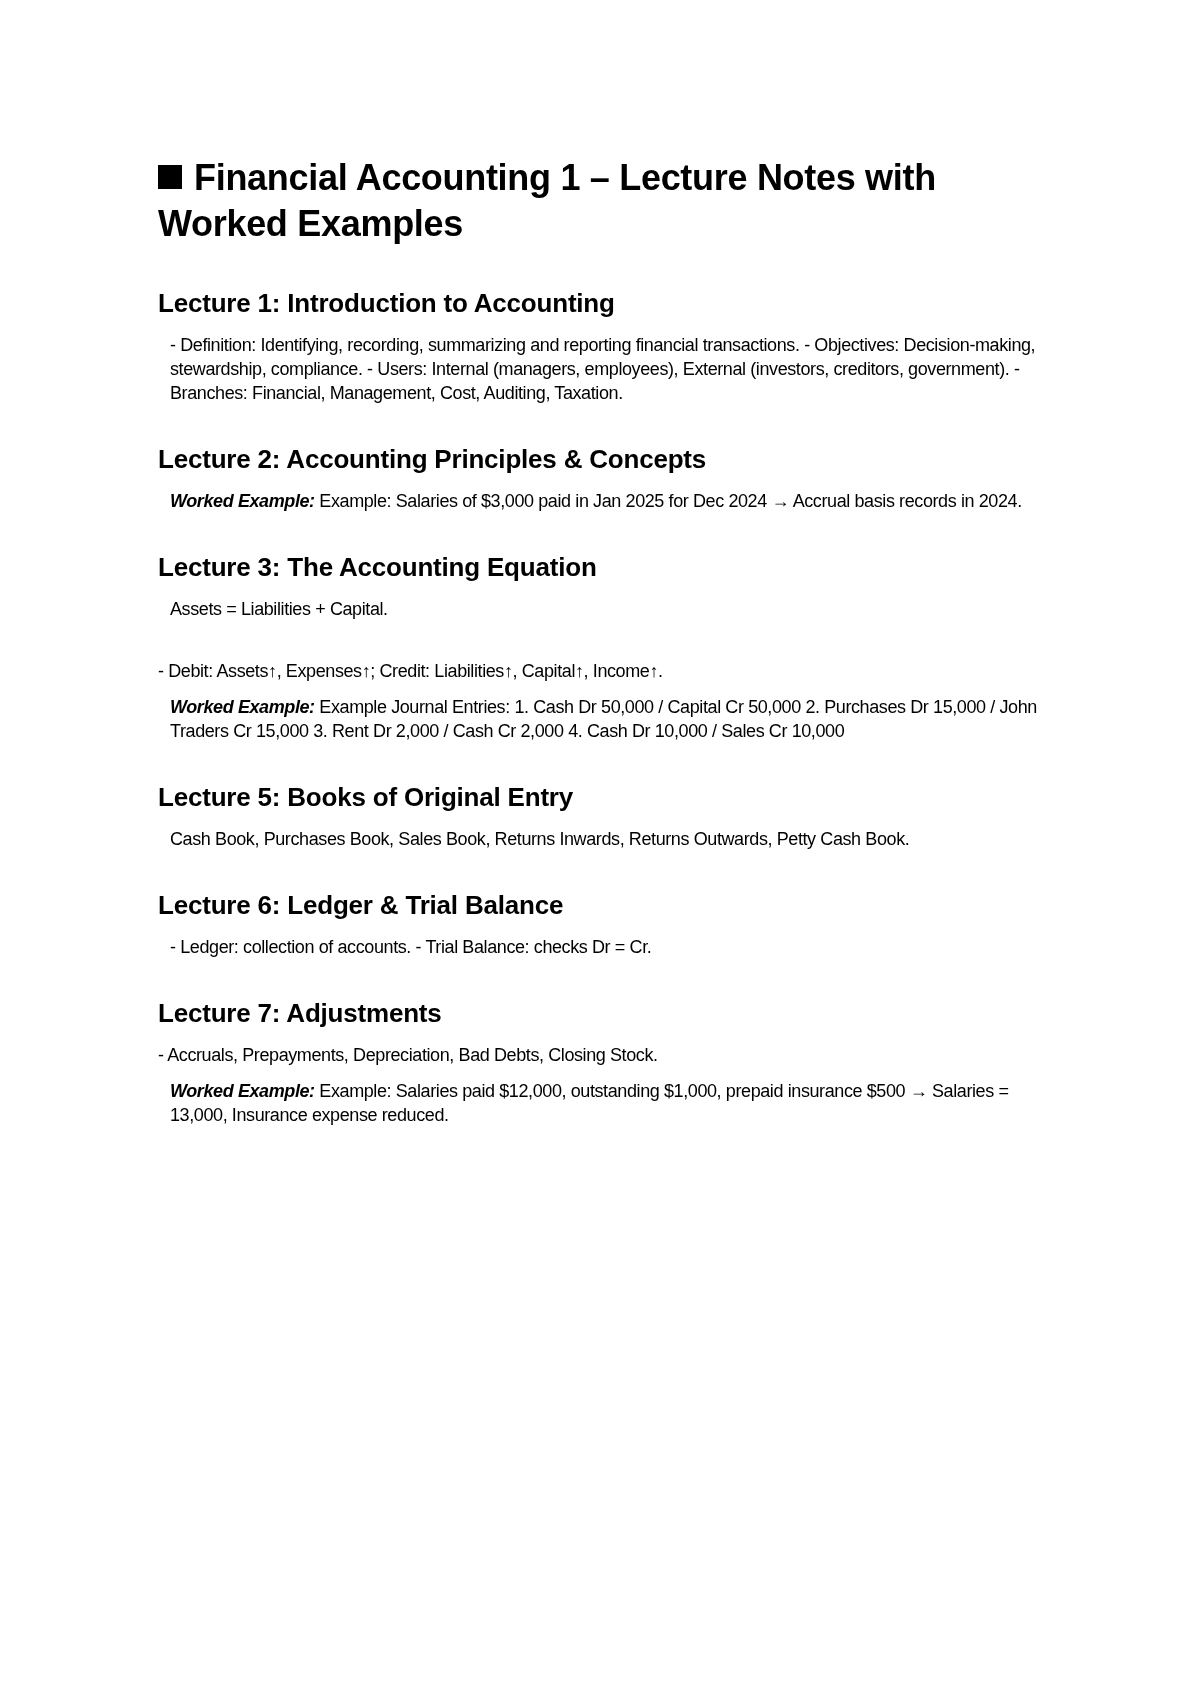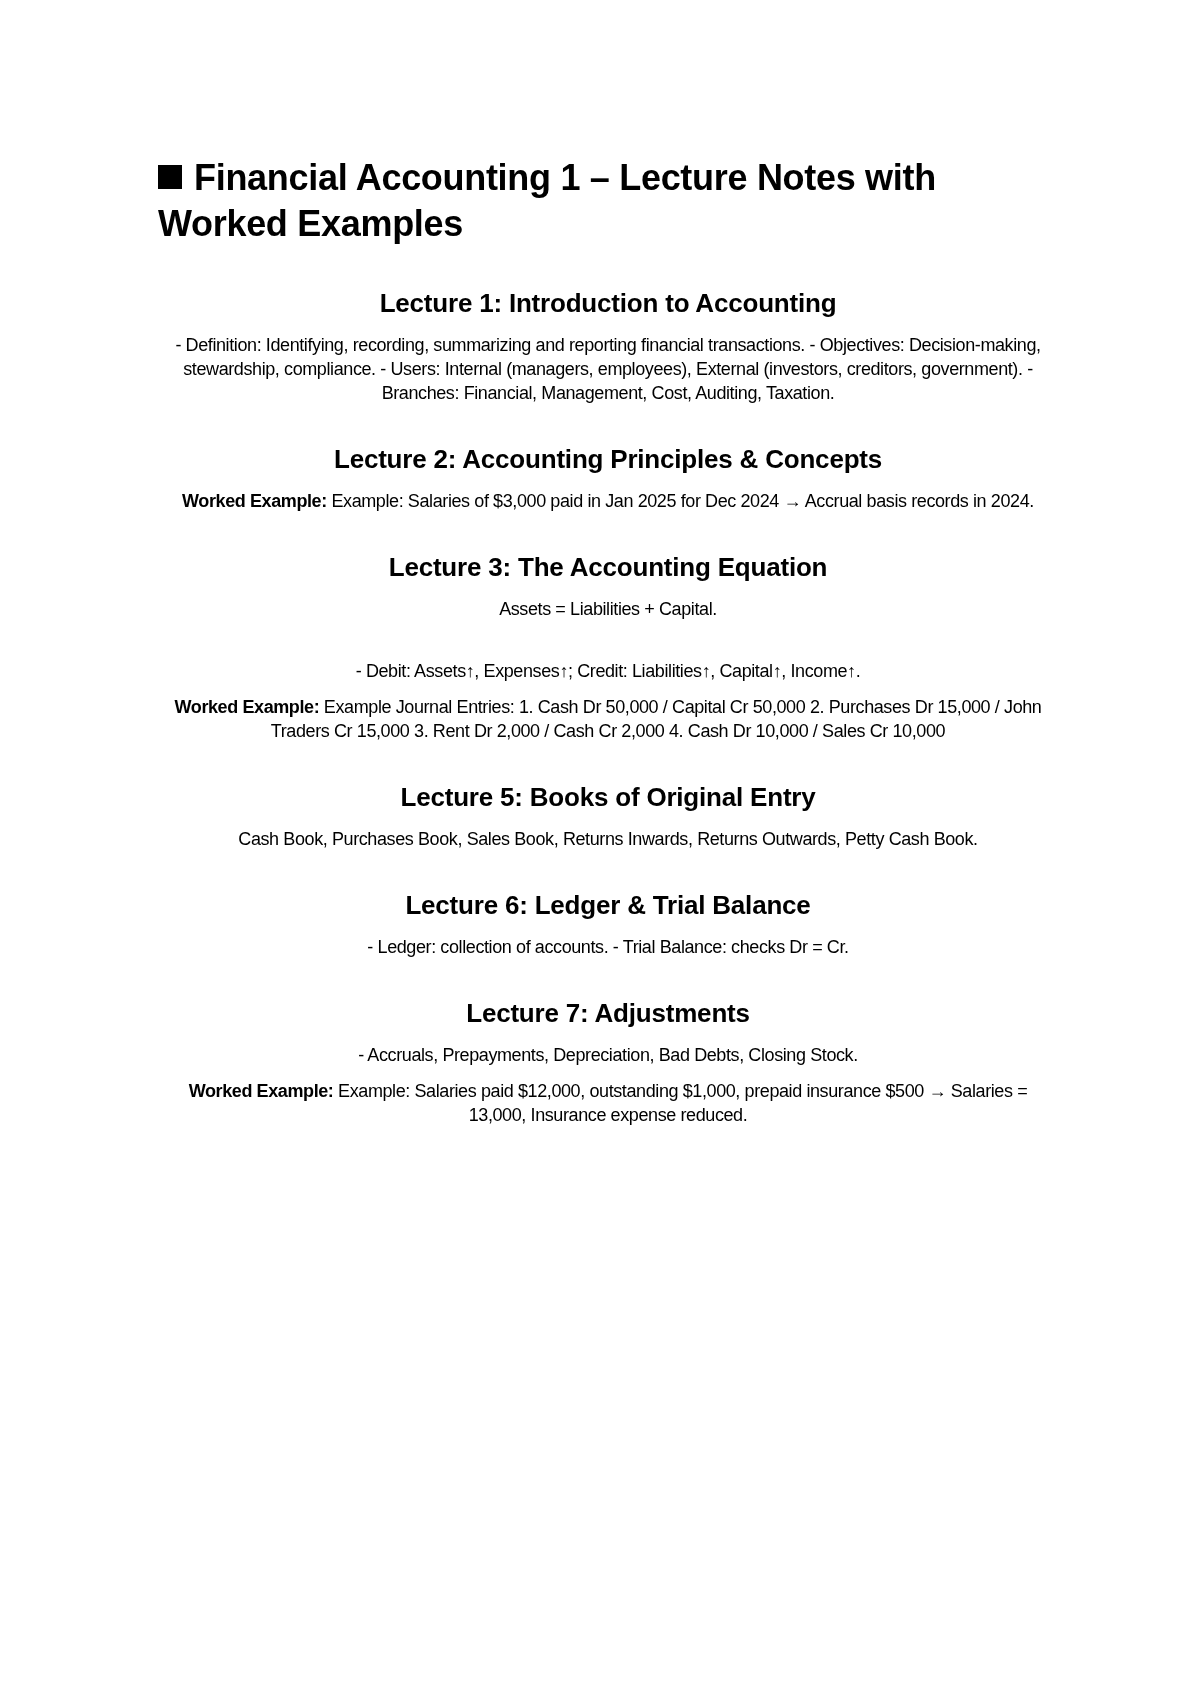--- a/index.html
+++ b/index.html
@@ -31,40 +31,41 @@
     .doc-title .square {
       display: inline-block;
       width: 24px;
       height: 24px;
       background: #000;
       margin-right: 12px;
       vertical-align: 1px;
     }
     .section {
       margin-bottom: 38px;
-      text-align: center;
     }
     .section h2 {
       font-size: 26px;
       font-weight: bold;
       margin: 0 0 14px 0;
       line-height: 32px;
       letter-spacing: -0.2px;
     }
     .section p {
       font-size: 18px;
       line-height: 24px;
       margin: 0 0 12px 0;
       letter-spacing: -0.4px;
     }
     .section p:last-child {
       margin-bottom: 0;
+      margin-left: 12px;
     }
     .we-label {
       font-weight: bold;
+      font-style: italic;
     }
   </style>
 </head>
 <body>
 
 <div class="page">
   <h1 class="doc-title"><span class="square"></span><span>Financial Accounting 1 – Lecture Notes with Worked Examples</span></h1>
 
   <div class="section">
     <h2>Lecture 1: Introduction to Accounting</h2>

